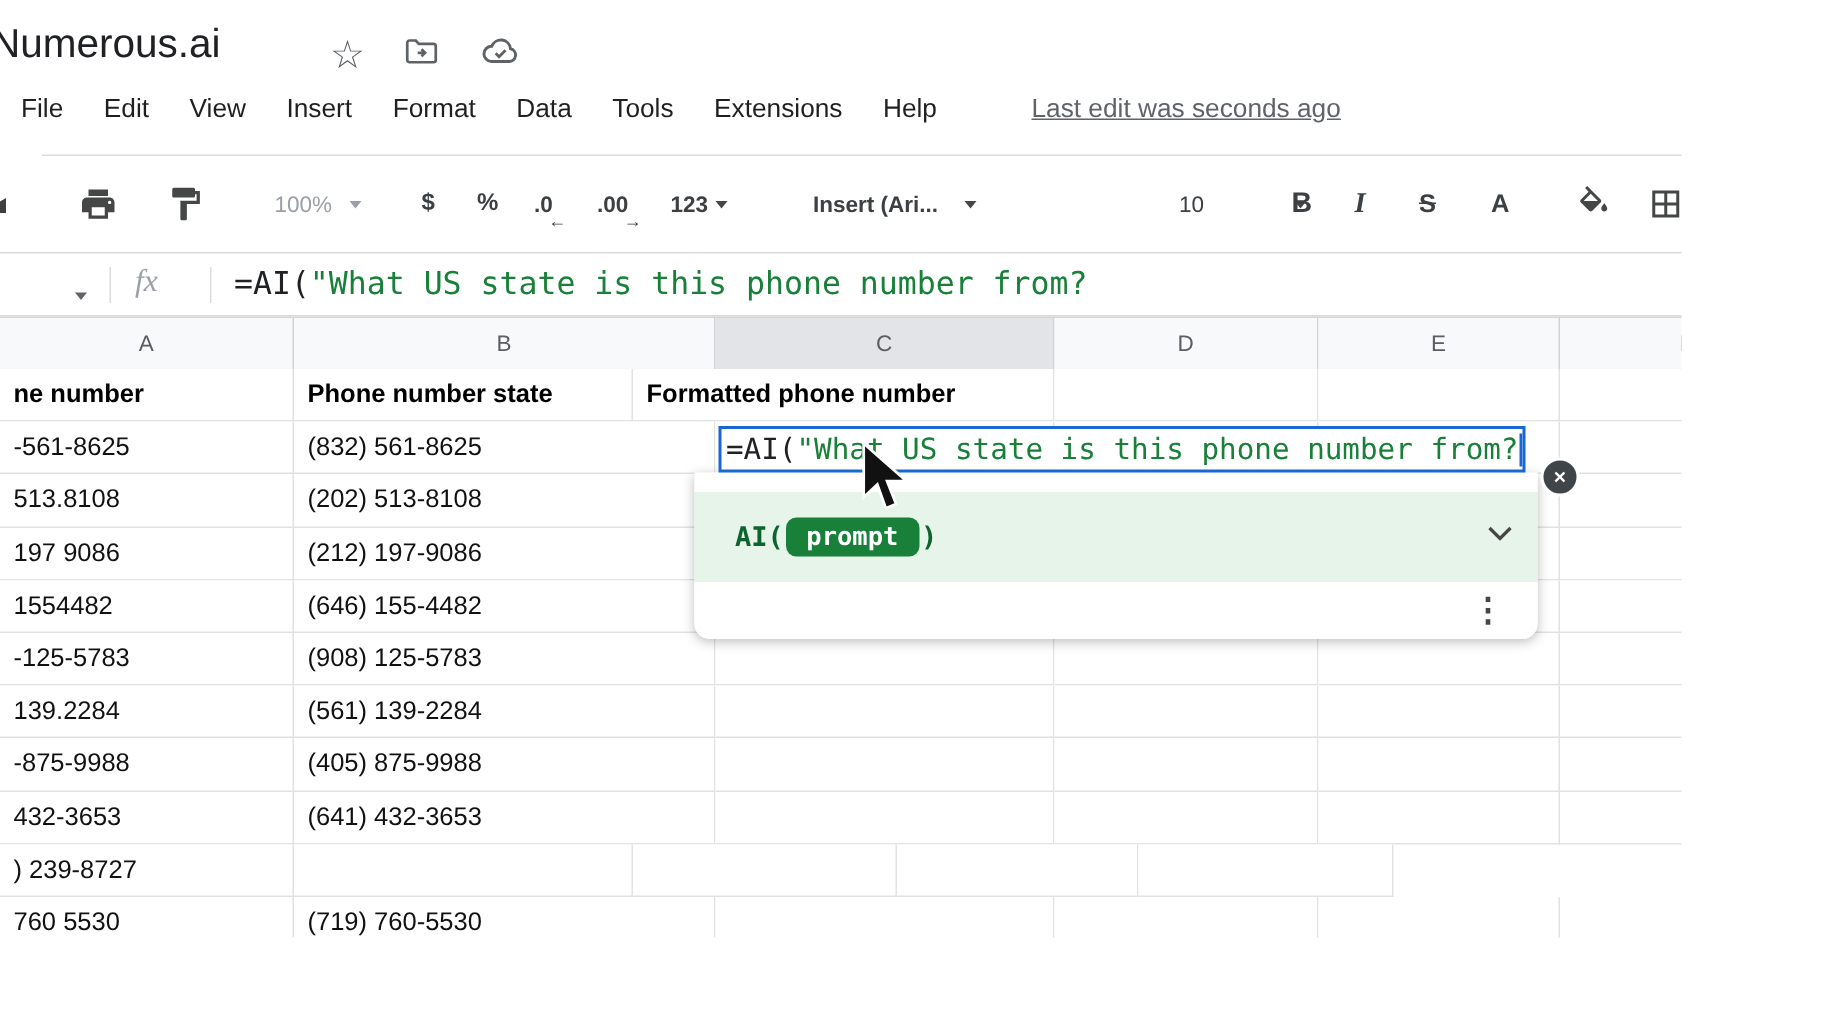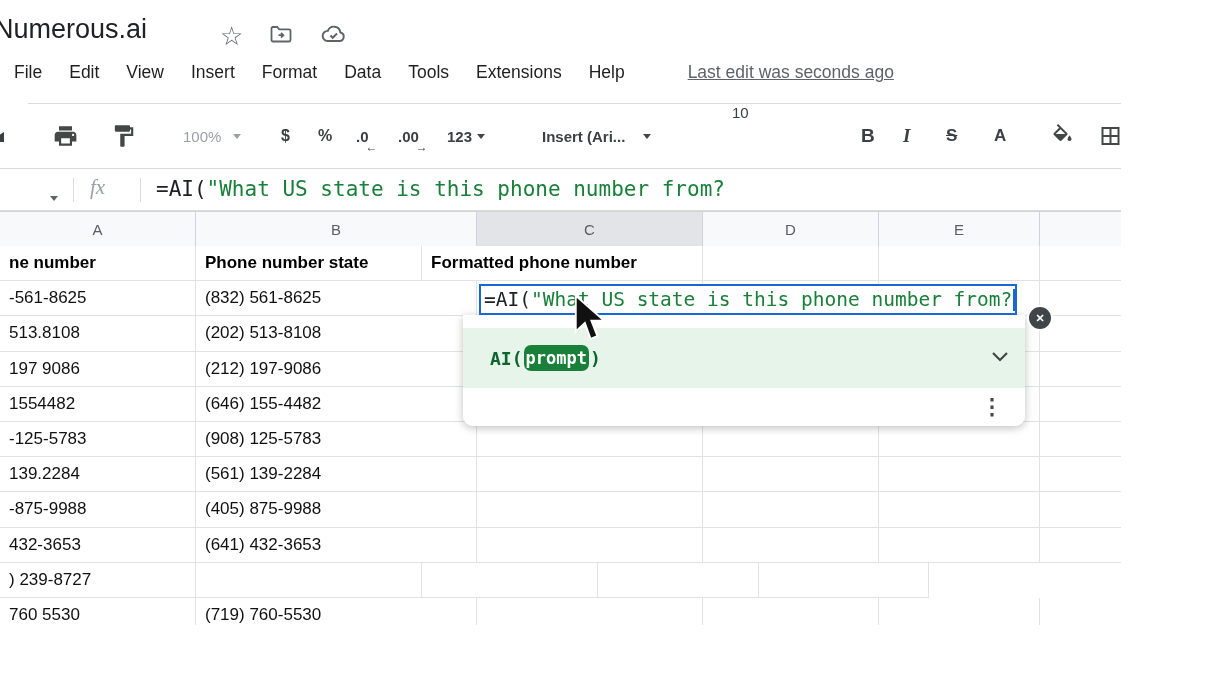--- a/index.html
+++ b/index.html
@@ -60,21 +60,21 @@
 
   
   .tooltip{left:463px;top:315px;width:562px;z-index:5;border-radius:0 0 10px 10px;overflow:visible;
            box-shadow:0 2px 8px rgba(0,0,0,.25);background:#fff;}
   .tt-gap{height:13px;background:#fff;}
   .tt-green{height:60px;background:#e6f4ea;display:flex;align-items:center;padding:0 16px 0 27px;}
   .tt-white{height:38px;background:#fff;display:flex;align-items:center;justify-content:flex-end;
             padding-right:22px;border-radius:0 0 10px 10px;}
   .tt-fn{font-family:"DejaVu Sans Mono",monospace;font-size:18px;font-weight:700;color:#0d652d;}
   .badge{font-family:"DejaVu Sans Mono",monospace;font-size:17px;font-weight:700;color:#fff;
-         background:#188038;border-radius:7px;padding:3px 2px;margin:0 1px;}
+         background:#188038;border-radius:7px;padding:3px 14px;margin:0 1px;}
   .tt-spacer{flex:1;}
   .dots{font-size:22px;color:#444746;font-weight:700;line-height:1;}
   .close-btn{left:1027px;top:305px;width:26px;height:26px;border-radius:50%;background:#40454a;
              border:2px solid #fff;box-sizing:border-box;color:#fff;display:flex;align-items:center;
              justify-content:center;font-size:11px;font-weight:700;z-index:8;}
 
   .right-strip{left:1210px;top:0;width:12px;height:625px;
                background:linear-gradient(180deg,#eaf2ea 0%,#dfeade 30%,#e9f1ec 55%,#dce8dd 80%,#e8f0e8 100%);
                border-left:1px solid #c7ccd1;box-sizing:border-box;}
 </style>
@@ -150,21 +150,21 @@
     <div class="tb" style="left:447px;gap:5px;">
       <span class="tb-txt" style="font-size:15px;">123</span>
         <span class="caret"></span>
     </div>
     <div class="vdiv" style="left:518px;"></div>
     <div class="tb" style="left:542px;gap:18px;">
       <span class="fontname">Insert (Ari...</span>
         <span class="caret"></span>
     </div>
     <div class="vdiv" style="left:718px;"></div>
-    <div class="tb" style="left:732px;gap:60px;flex-direction:column;">
+    <div class="tb" style="left:786px;gap:60px;">
       <span class="fontname" style="font-weight:500;">10</span>
         <span class="caret"></span>
     </div>
     <div class="vdiv" style="left:848px;"></div>
     <div class="tb" style="left:861px;">
         <span class="b-btn">B</span>
       </div>
     <div class="tb" style="left:903px;">
         <span class="i-btn">I</span>
       </div>

